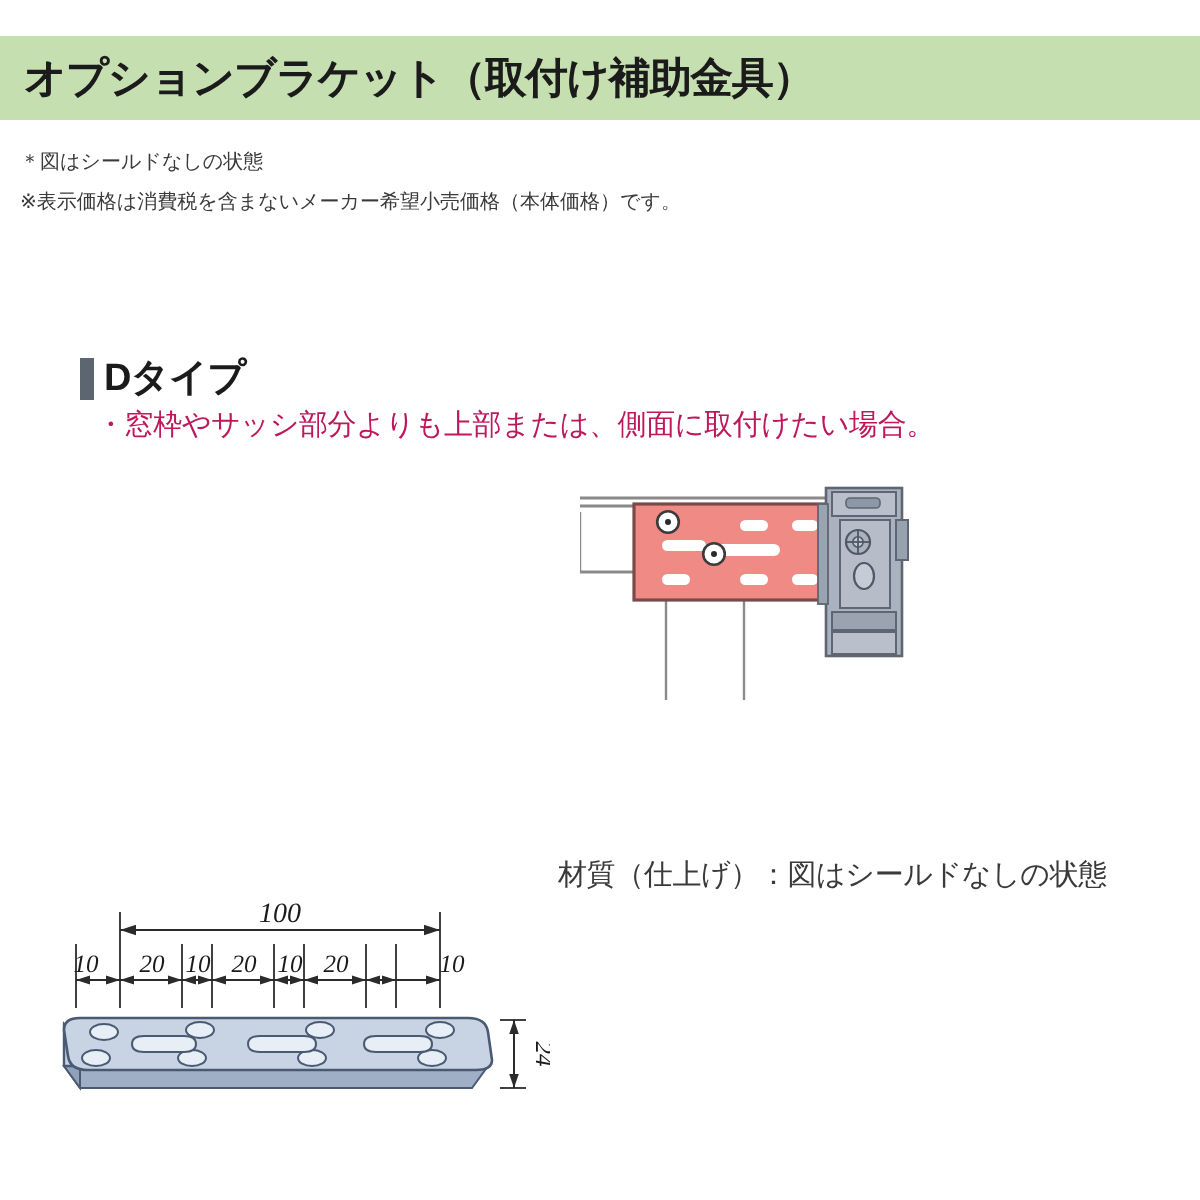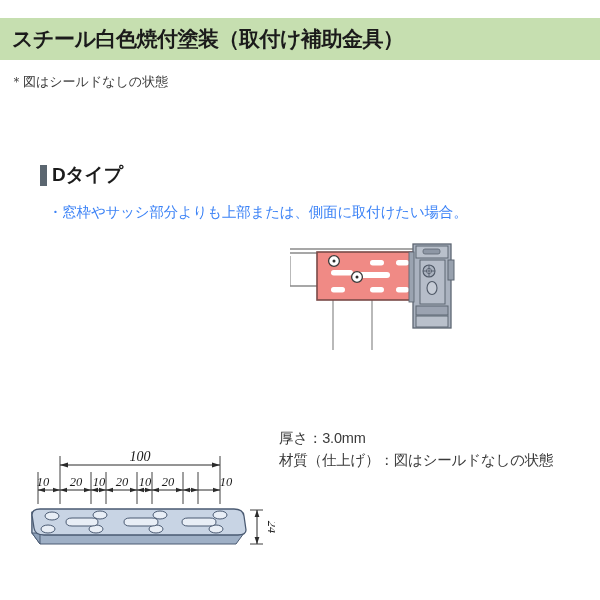--- a/index.html
+++ b/index.html
@@ -38,31 +38,31 @@
   }
 
   
   .notes {
     position: absolute;
     left: 10px;
     top: 72px;
     width: 580px;
   }
   .note-line {
-    font-size: 13px;
+    font-size: 10px;
     line-height: 20px;
     color: #3a3a3a;
     white-space: nowrap;
   }
 
   
   .type-heading {
     position: absolute;
     left: 40px;
-    top: 162px;
+    top: 176px;
     display: flex;
     align-items: center;
   }
   .type-bullet {
     width: 7px;
     height: 21px;
     background: #5b6670;
     margin-right: 5px;
     flex: 0 0 auto;
   }
@@ -73,21 +73,21 @@
     letter-spacing: -0.3px;
     white-space: nowrap;
   }
 
   
   .desc-line {
     position: absolute;
     left: 48px;
     top: 203px;
     font-size: 14.5px;
-    color: #3b82f6;
+    color: #be185d;
     white-space: nowrap;
     letter-spacing: -0.2px;
   }
 
   
   .mount-illustration {
     position: absolute;
     left: 290px;
     top: 240px;
     width: 310px;
@@ -114,25 +114,26 @@
     line-height: 22px;
     color: #3a3a3a;
     white-space: nowrap;
     letter-spacing: -0.2px;
   }
 </style>
 </head>
 <body>
 
 <div class="header-band">
-  <div class="header-title">スチール白色焼付塗装（取付け補助金具）</div>
+  <div class="header-title">オプションブラケット（取付け補助金具）</div>
 </div>
 
 <div class="notes">
   <div class="note-line">＊図はシールドなしの状態</div>
+  <div class="note-line">※表示価格は消費税を含まないメーカー希望小売価格（本体価格）です。</div>
 </div>
 
 <div class="type-heading">
   <span class="type-bullet"></span>
   <span class="type-label">Dタイプ</span>
 </div>
 
 <div class="desc-line">・窓枠やサッシ部分よりも上部または、側面に取付けたい場合。</div>
 
 <div class="mount-illustration">
@@ -279,15 +280,14 @@
       <line x1="240" y1="100" x2="253" y2="100" stroke="#2b2b2b" stroke-width="0.9"></line>
       <line x1="247" y1="66" x2="247" y2="100" stroke="#2b2b2b" stroke-width="1"></line>
       <polygon points="247,66 244.6,73 249.4,73" fill="#2b2b2b"></polygon>
       <polygon points="247,100 244.6,93 249.4,93" fill="#2b2b2b"></polygon>
       <text x="258" y="83" font-family="'Liberation Serif', serif" font-style="italic" font-size="12.5" fill="#1b1b1b" text-anchor="middle" transform="rotate(90 258 83)">24</text>
     </g>
   </svg>
 </div>
 
 <div class="spec-block">
-  <div class="spec-line">厚さ：3.0mm</div>
   <div class="spec-line">材質（仕上げ）：図はシールドなしの状態</div>
 </div>
 
 </body></html>

